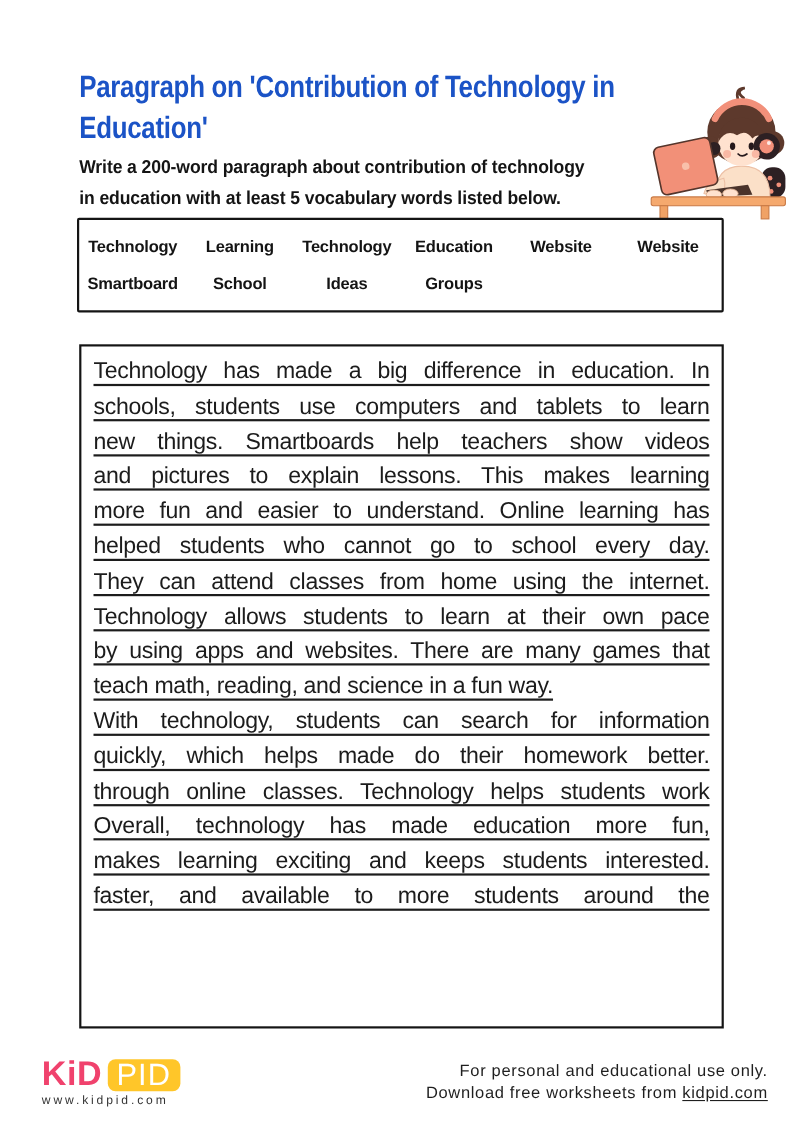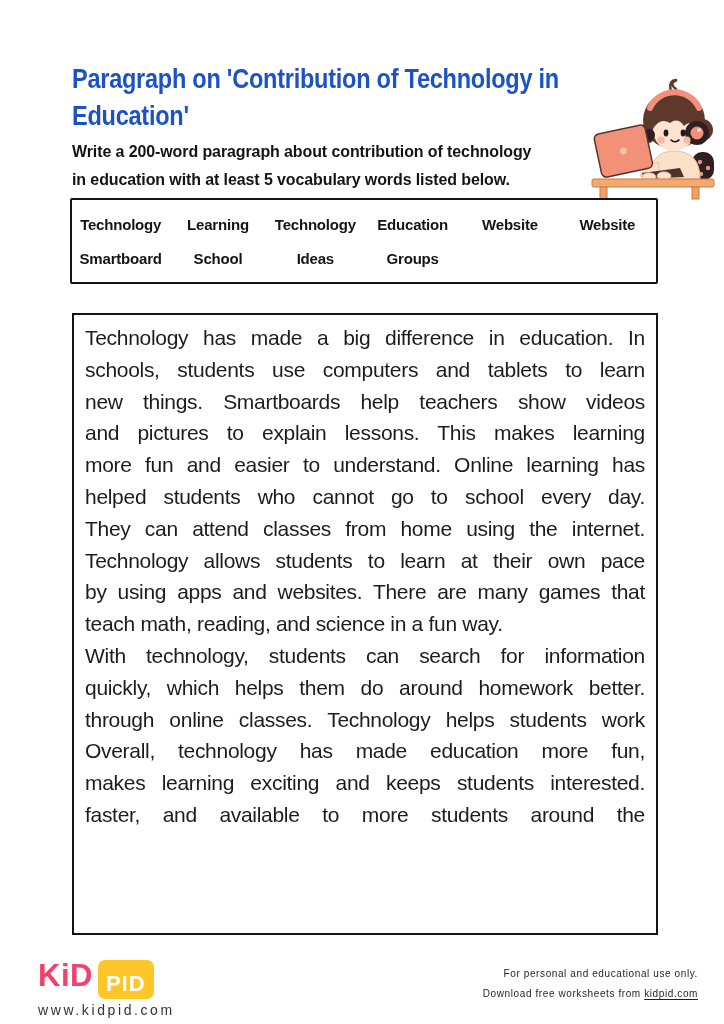--- a/index.html
+++ b/index.html
@@ -53,47 +53,48 @@
     position:absolute; left:72px; top:313px;
     width:586px; height:622px;
     border:2px solid #141414;
     padding:7px 11px 0 11px;
     background:#fff;
   }
   .pline {
     font-size:21px; font-weight:400; color:#1c1c1c;
     line-height:31.8px; letter-spacing:-0.3px;
     white-space:normal;
+    text-decoration:underline;
     text-decoration-thickness:1.6px;
     text-underline-offset:5px;
     text-decoration-color:#1c1c1c;
   }
   .pline.just { text-align:justify; text-align-last:justify; }
 
   
   .footer-logo { position:absolute; left:38px; top:960px; }
-  .logo-row { display:flex; align-items:flex-start; gap:5px; }
+  .logo-row { display:flex; align-items:flex-end; gap:5px; }
   .logo-kid {
     color:#f0426d; font-size:31px; font-weight:800;
     letter-spacing:0.5px; line-height:32px;
   }
   .logo-pid {
     background:#ffc629; color:#ffffff;
-    font-size:22px; font-weight:700;
-    padding:12px 8px 3px 8px; border-radius:7px;
+    font-size:28px; font-weight:400;
+    padding:2px 8px 3px 8px; border-radius:7px;
     letter-spacing:1px; line-height:24px;
   }
   .logo-url {
     margin-top:3px;
-    font-size:14px; letter-spacing:2.6px; color:#333333;
+    font-size:11px; letter-spacing:2.6px; color:#333333;
   }
   .footer-note {
     position:absolute; right:26px; top:964px;
     text-align:right;
-    font-size:10px; line-height:20px; color:#1f1f1f;
+    font-size:15px; line-height:20px; color:#1f1f1f;
     letter-spacing:0.6px;
   }
   .footer-note .link { text-decoration:underline; text-underline-offset:2px; }
 </style>
 </head>
 <body>
 
 <div>
 
   <h1 class="title">Paragraph on 'Contribution of Technology in
@@ -168,21 +169,21 @@
       <div class="pline just">schools, students use computers and tablets to learn</div>
       <div class="pline just">new things. Smartboards help teachers show videos</div>
       <div class="pline just">and pictures to explain lessons. This makes learning</div>
       <div class="pline just">more fun and easier to understand. Online learning has</div>
       <div class="pline just">helped students who cannot go to school every day.</div>
       <div class="pline just">They can attend classes from home using the internet.</div>
       <div class="pline just">Technology allows students to learn at their own pace</div>
       <div class="pline just">by using apps and websites. There are many games that</div>
       <div class="pline">teach math, reading, and science in a fun way.</div>
       <div class="pline just">With technology, students can search for information</div>
-      <div class="pline just">quickly, which helps them do around homework better.</div>
+      <div class="pline just">quickly, which helps made do their homework better.</div>
       <div class="pline just">through online classes. Technology helps students work</div>
       <div class="pline just">Overall, technology has made education more fun,</div>
       <div class="pline just">makes learning exciting and keeps students interested.</div>
       <div class="pline just">faster, and available to more students around the</div>
     </div>
 
   <div class="footer-logo">
     <div class="logo-row">
       <span class="logo-kid">KiD</span>
       <span class="logo-pid">PID</span>

